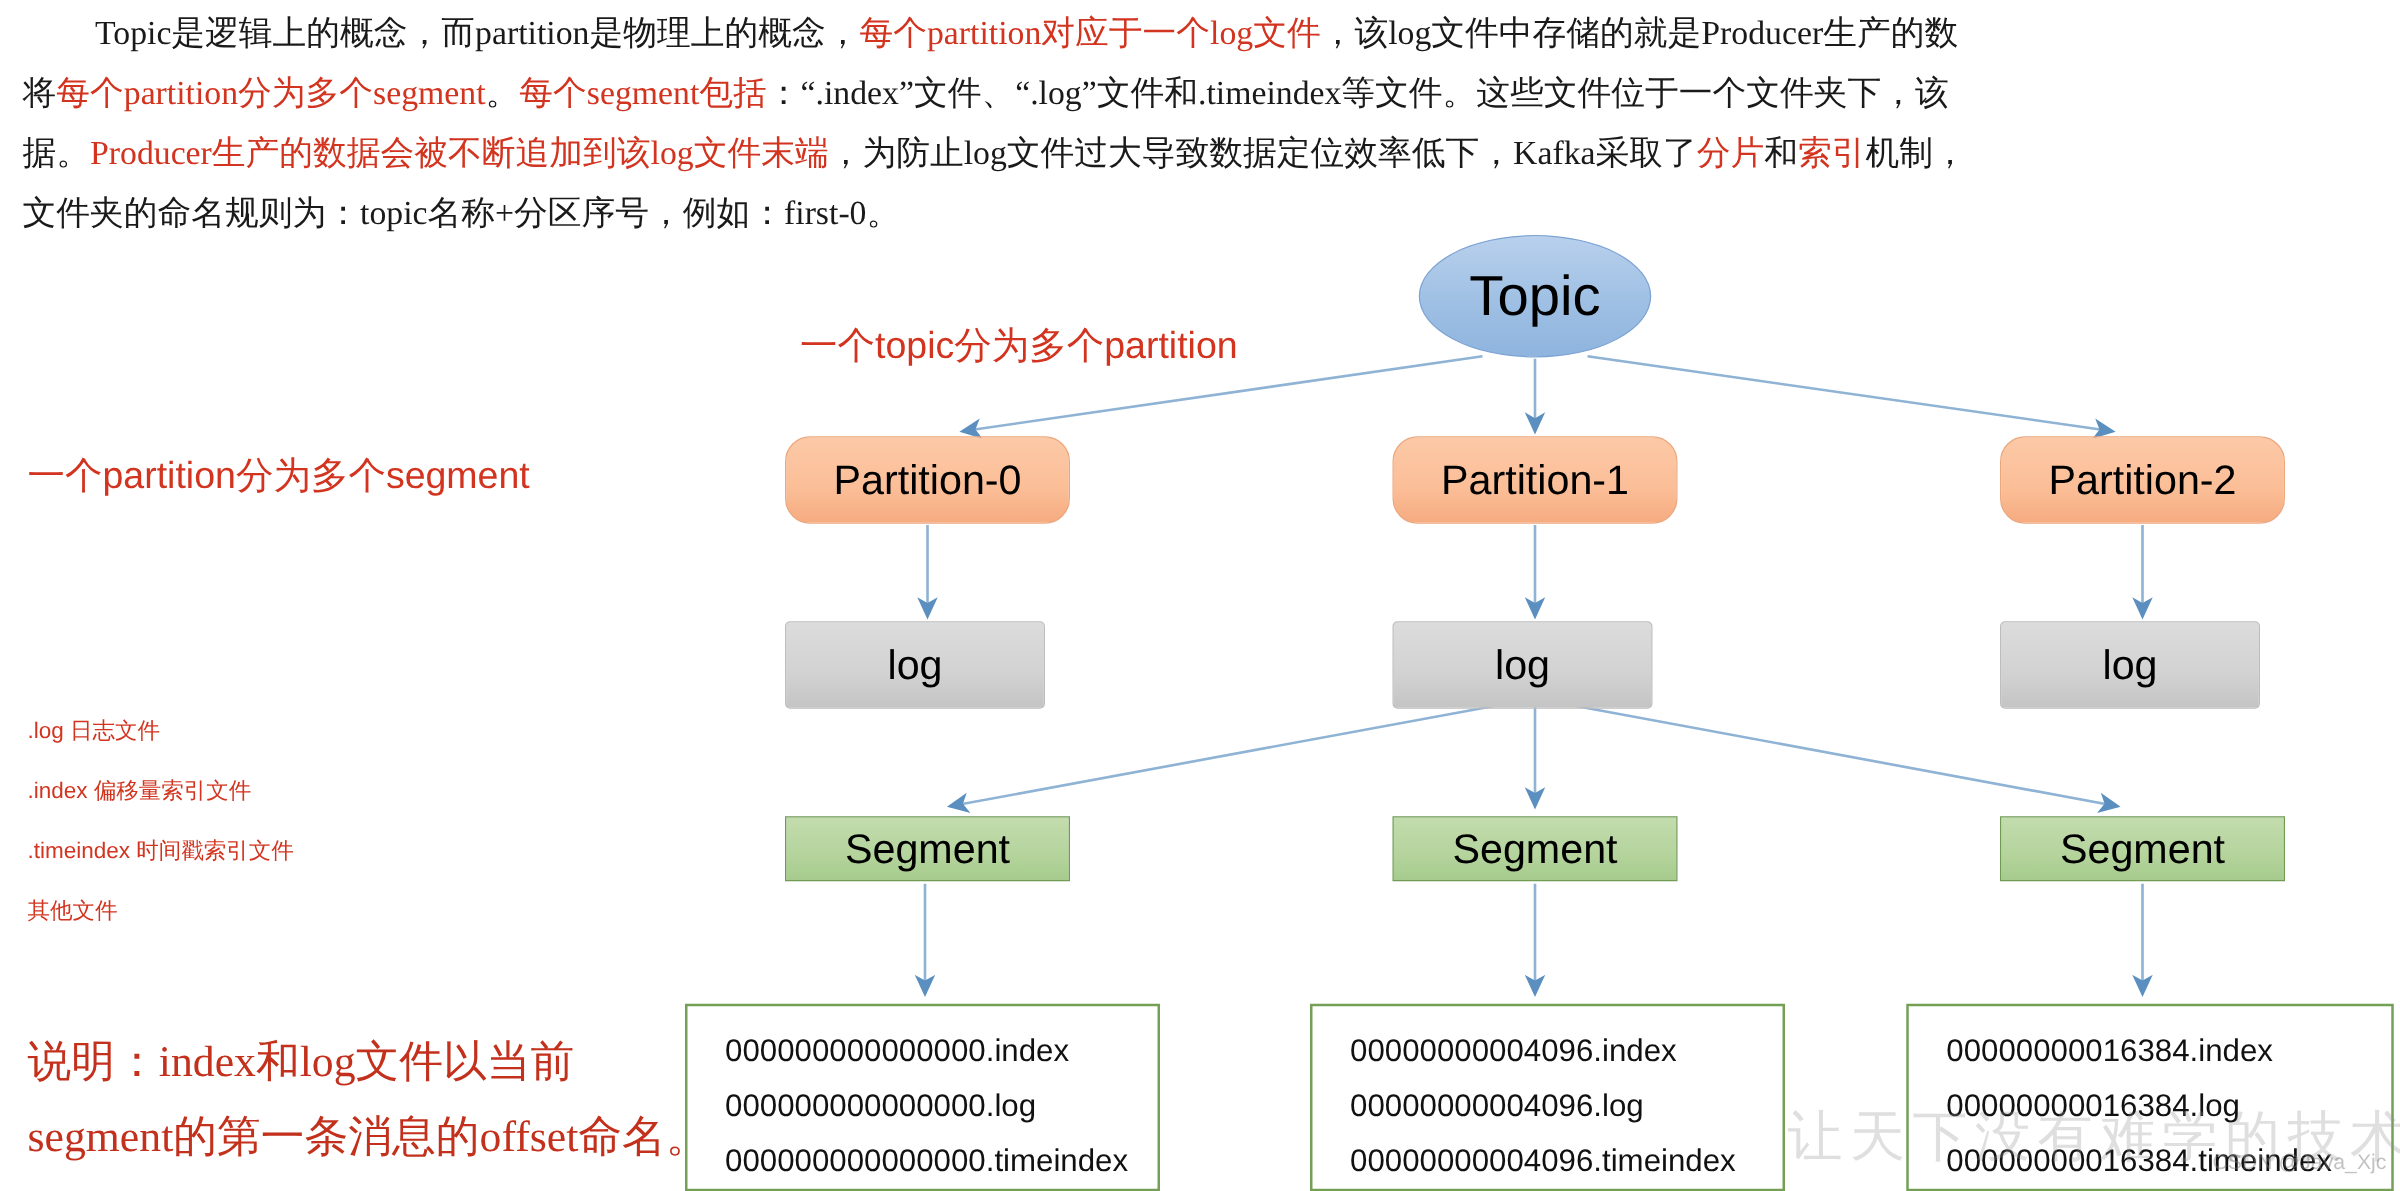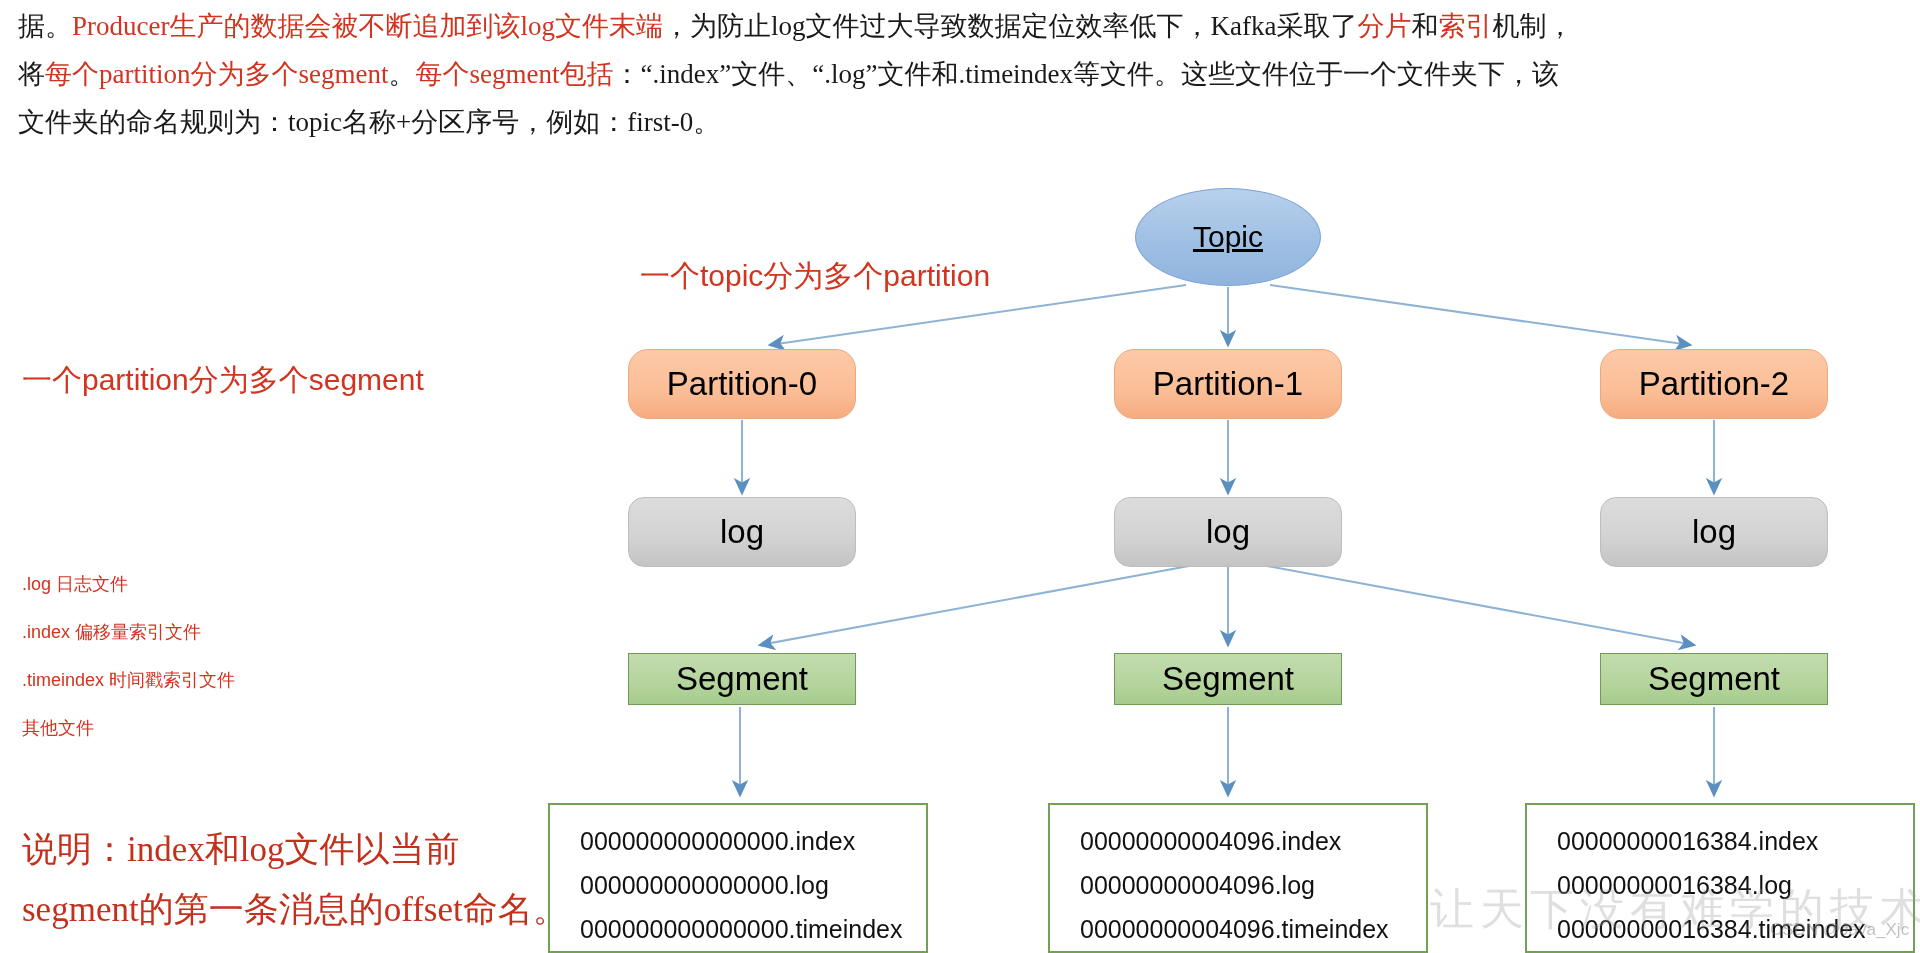--- a/index.html
+++ b/index.html
@@ -74,36 +74,35 @@
     color: #000;
     font-family: "Liberation Sans", sans-serif;
     text-align: center;
   }
 
   .topic-node {
     width: 186px; height: 98px;
     border-radius: 50%;
     background: linear-gradient(180deg,#b8d0ec 0%, #9fc0e4 55%, #8fb4de 100%);
     border: 1px solid #7ba3d4;
-    font-size: 30px;
+    font-size: 45px;
     box-shadow: 0 0 0 0 rgba(0,0,0,0);
-    text-decoration: underline;
   }
 
   .partition-node {
     width: 228px; height: 70px;
     border-radius: 20px;
     background: linear-gradient(180deg,#fcc9a7 0%, #fbbe97 60%, #f6ab80 100%);
     border: 1px solid #eba87f;
     font-size: 33px;
   }
 
   .log-node {
-    width: 228px; height: 70px;
-    border-radius: 16px;
+    width: 208px; height: 70px;
+    border-radius: 4px;
     background: linear-gradient(180deg,#dcdcdc 0%, #d2d2d2 60%, #c4c4c4 100%);
     border: 1px solid #bdbdbd;
     font-size: 33px;
   }
 
   .segment-node {
     width: 228px; height: 52px;
     background: linear-gradient(180deg,#c3dcae 0%, #b4d49c 60%, #a6cb8d 100%);
     border: 1px solid #6f9b55;
     font-size: 33px;
@@ -147,22 +146,23 @@
     font-family: "Liberation Sans", sans-serif;
     font-size: 17px;
     color: rgba(120,120,120,0.45);
     white-space: nowrap;
   }
 </style>
 </head>
 <body>
 
 <div id="paragraph">
+  <span class="ln"><span class="indent"></span>Topic是逻辑上的概念，而partition是物理上的概念，<span class="red">每个partition对应于一个log文件</span>，该log文件中存储的就是Producer生产的数</span>
+  <span class="ln">将<span class="red">每个partition分为多个segment</span>。<span class="red">每个segment包括</span>：“.index”文件、“.log”文件和.timeindex等文件。这些文件位于一个文件夹下，该</span>
   <span class="ln">据。<span class="red">Producer生产的数据会被不断追加到该log文件末端</span>，为防止log文件过大导致数据定位效率低下，Kafka采取了<span class="red">分片</span>和<span class="red">索引</span>机制，</span>
-  <span class="ln">将<span class="red">每个partition分为多个segment</span>。<span class="red">每个segment包括</span>：“.index”文件、“.log”文件和.timeindex等文件。这些文件位于一个文件夹下，该</span>
   <span class="ln">文件夹的命名规则为：topic名称+分区序号，例如：first-0。</span>
 </div>
 
 <div class="anno" id="anno-topic">一个topic分为多个partition</div>
 <div class="anno" id="anno-part">一个partition分为多个segment</div>
 
 <div id="legend">
   <div class="lg">.log  日志文件</div>
   <div class="lg">.index 偏移量索引文件</div>
   <div class="lg">.timeindex 时间戳索引文件</div>

